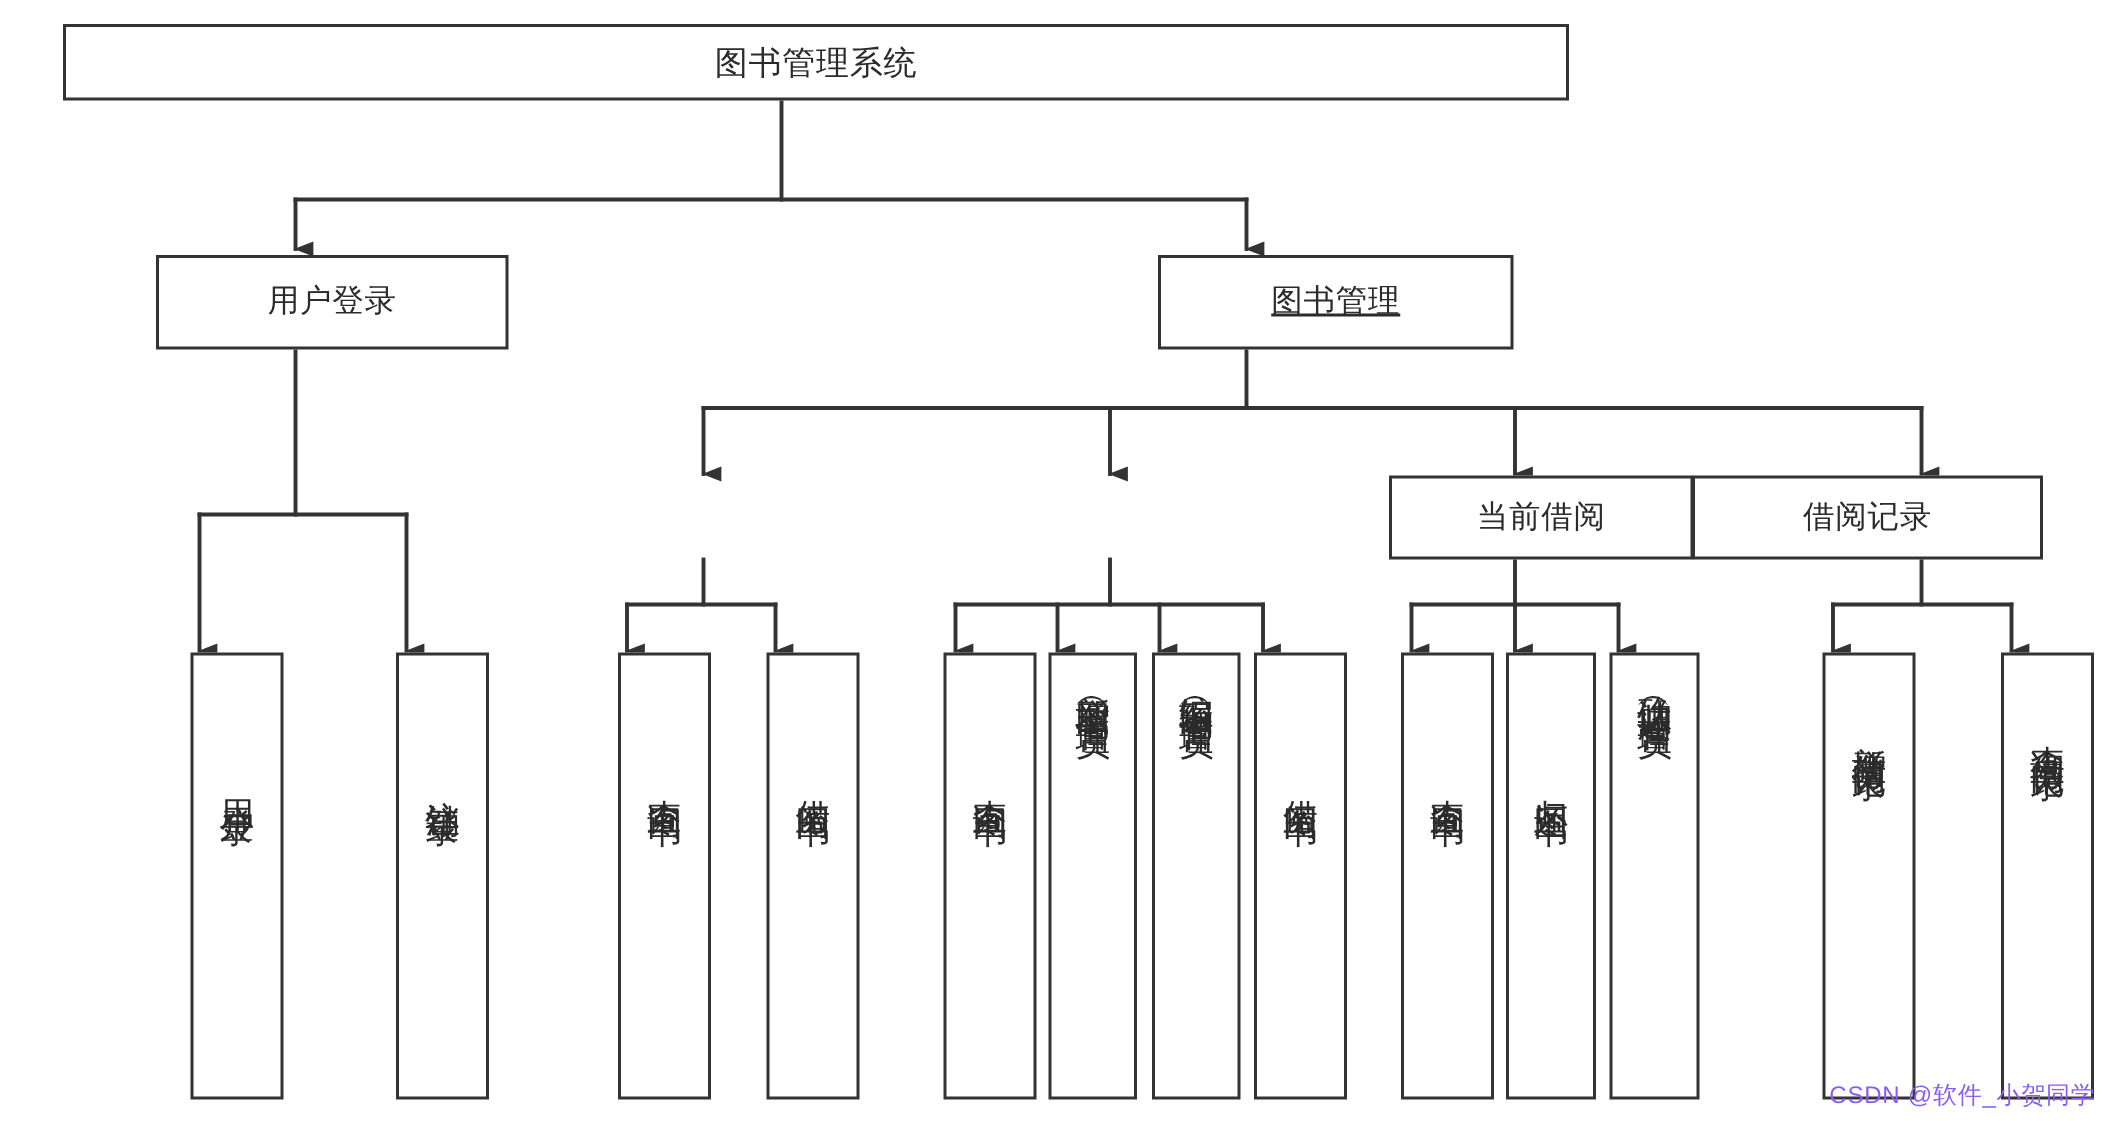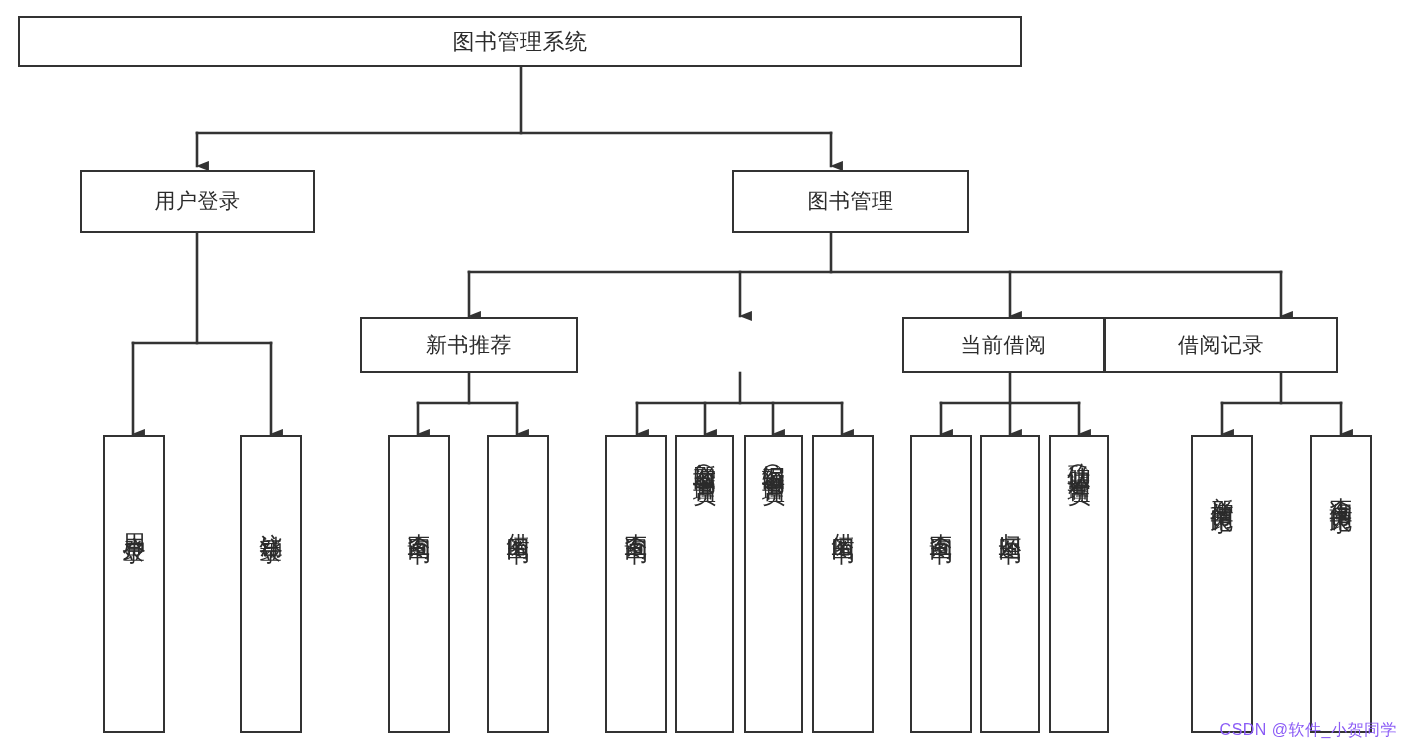--- a/index.html
+++ b/index.html
@@ -28,20 +28,21 @@
   }
   .node {
     position: absolute;
     box-sizing: border-box;
     background: #ffffff;
     border: 2px solid #333333;
     display: flex;
     align-items: center;
     justify-content: center;
     color: #2b2b2b;
+    margin-left: 24px;
   }
   .node .label {
     display: block;
     text-align: center;
     line-height: 1.18;
     color: #2b2b2b;
     white-space: pre;
   }
   
   .node.h .label {
@@ -135,27 +136,24 @@
   </svg>
 
   <div class="node h root" style="left:18px; top:16px; width:1004px; height:51px;">
     <span class="label">图书管理系统</span>
   </div>
 
   <div class="node h" style="left:80px; top:170px; width:235px; height:63px;">
     <span class="label">用户登录</span>
   </div>
 
-  <div class="node h" style="left:732px; top:170px; width:237px; height:63px;">
+  <div class="node h" style="left:748px; top:170px; width:237px; height:63px;text-decoration:underline;">
     <span class="label">图书管理</span>
   </div>
 
-  <div class="node h" style="left:360px; top:317px; width:218px; height:56px;">
-    <span class="label">新书推荐</span>
-  </div>
 
 
   <div class="node h" style="left:902px; top:317px; width:203px; height:56px;">
     <span class="label">当前借阅</span>
   </div>
 
   <div class="node h" style="left:1104px; top:317px; width:234px; height:56px;">
     <span class="label">借阅记录</span>
   </div>
 

